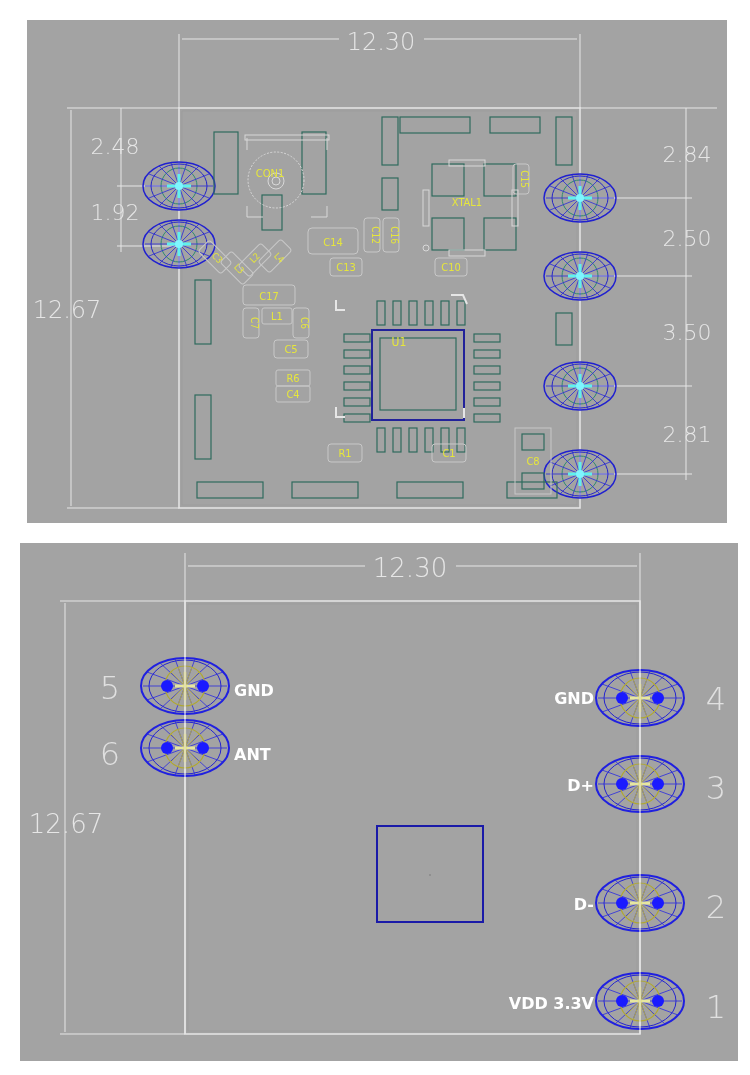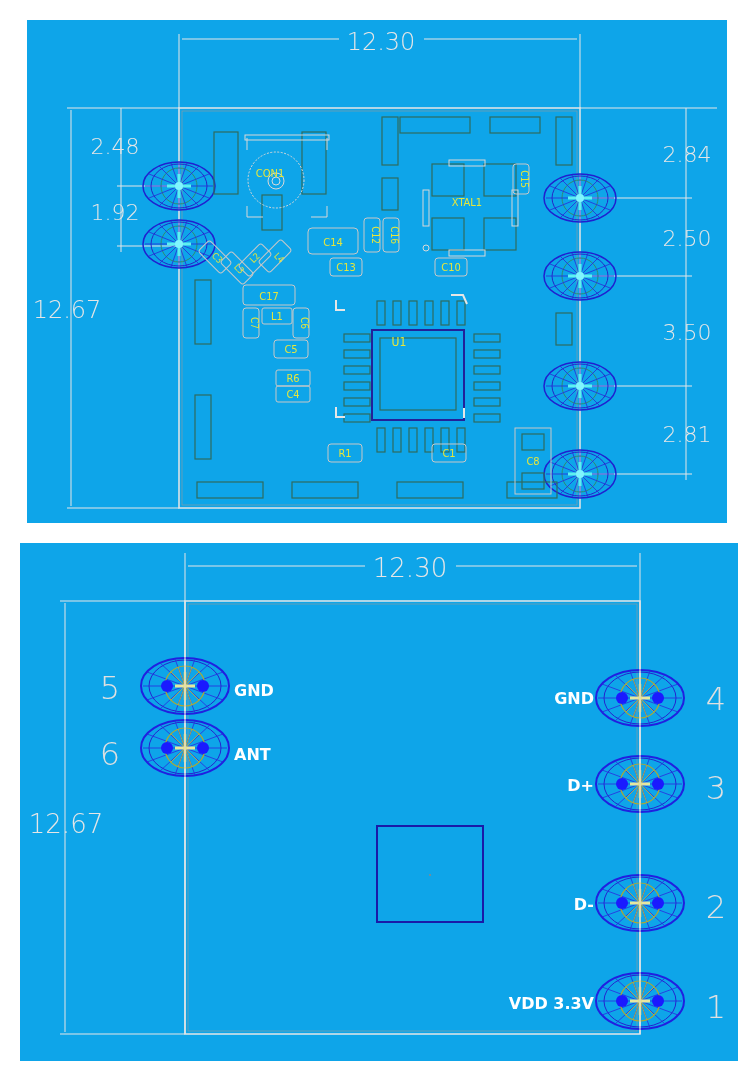--- a/index.html
+++ b/index.html
@@ -1,17 +1,17 @@
 <!DOCTYPE html>
 <html><head>
 <meta charset="utf-8">
 <style>
   html, body { margin: 0; padding: 0; background: #ffffff; }
   body { width: 750px; height: 1075px; position: relative; overflow: hidden; font-family: "DejaVu Sans", sans-serif; }
-  .panel { position: absolute; background: #0ea5e9; }
+  .panel { position: absolute; background: #a3a3a3; }
   #top-panel { left: 27px; top: 20px; width: 700px; height: 503px; }
   #bottom-panel { left: 20px; top: 543px; width: 718px; height: 518px; }
   svg { position: absolute; left: 0; top: 0; }
   .dim-text { fill: #e6e6e6; font-family: "DejaVu Sans", sans-serif; font-weight: 200; }
   .silk { fill: #e6e63c; font-family: "DejaVu Sans Condensed", "DejaVu Sans", sans-serif; }
   .pin-label { fill: #ffffff; font-family: "DejaVu Sans", sans-serif; font-weight: bold; }
   .pin-num { fill: #e0e0e0; font-family: "DejaVu Sans", sans-serif; font-weight: 200; }
 </style>
 </head>
 <body>

